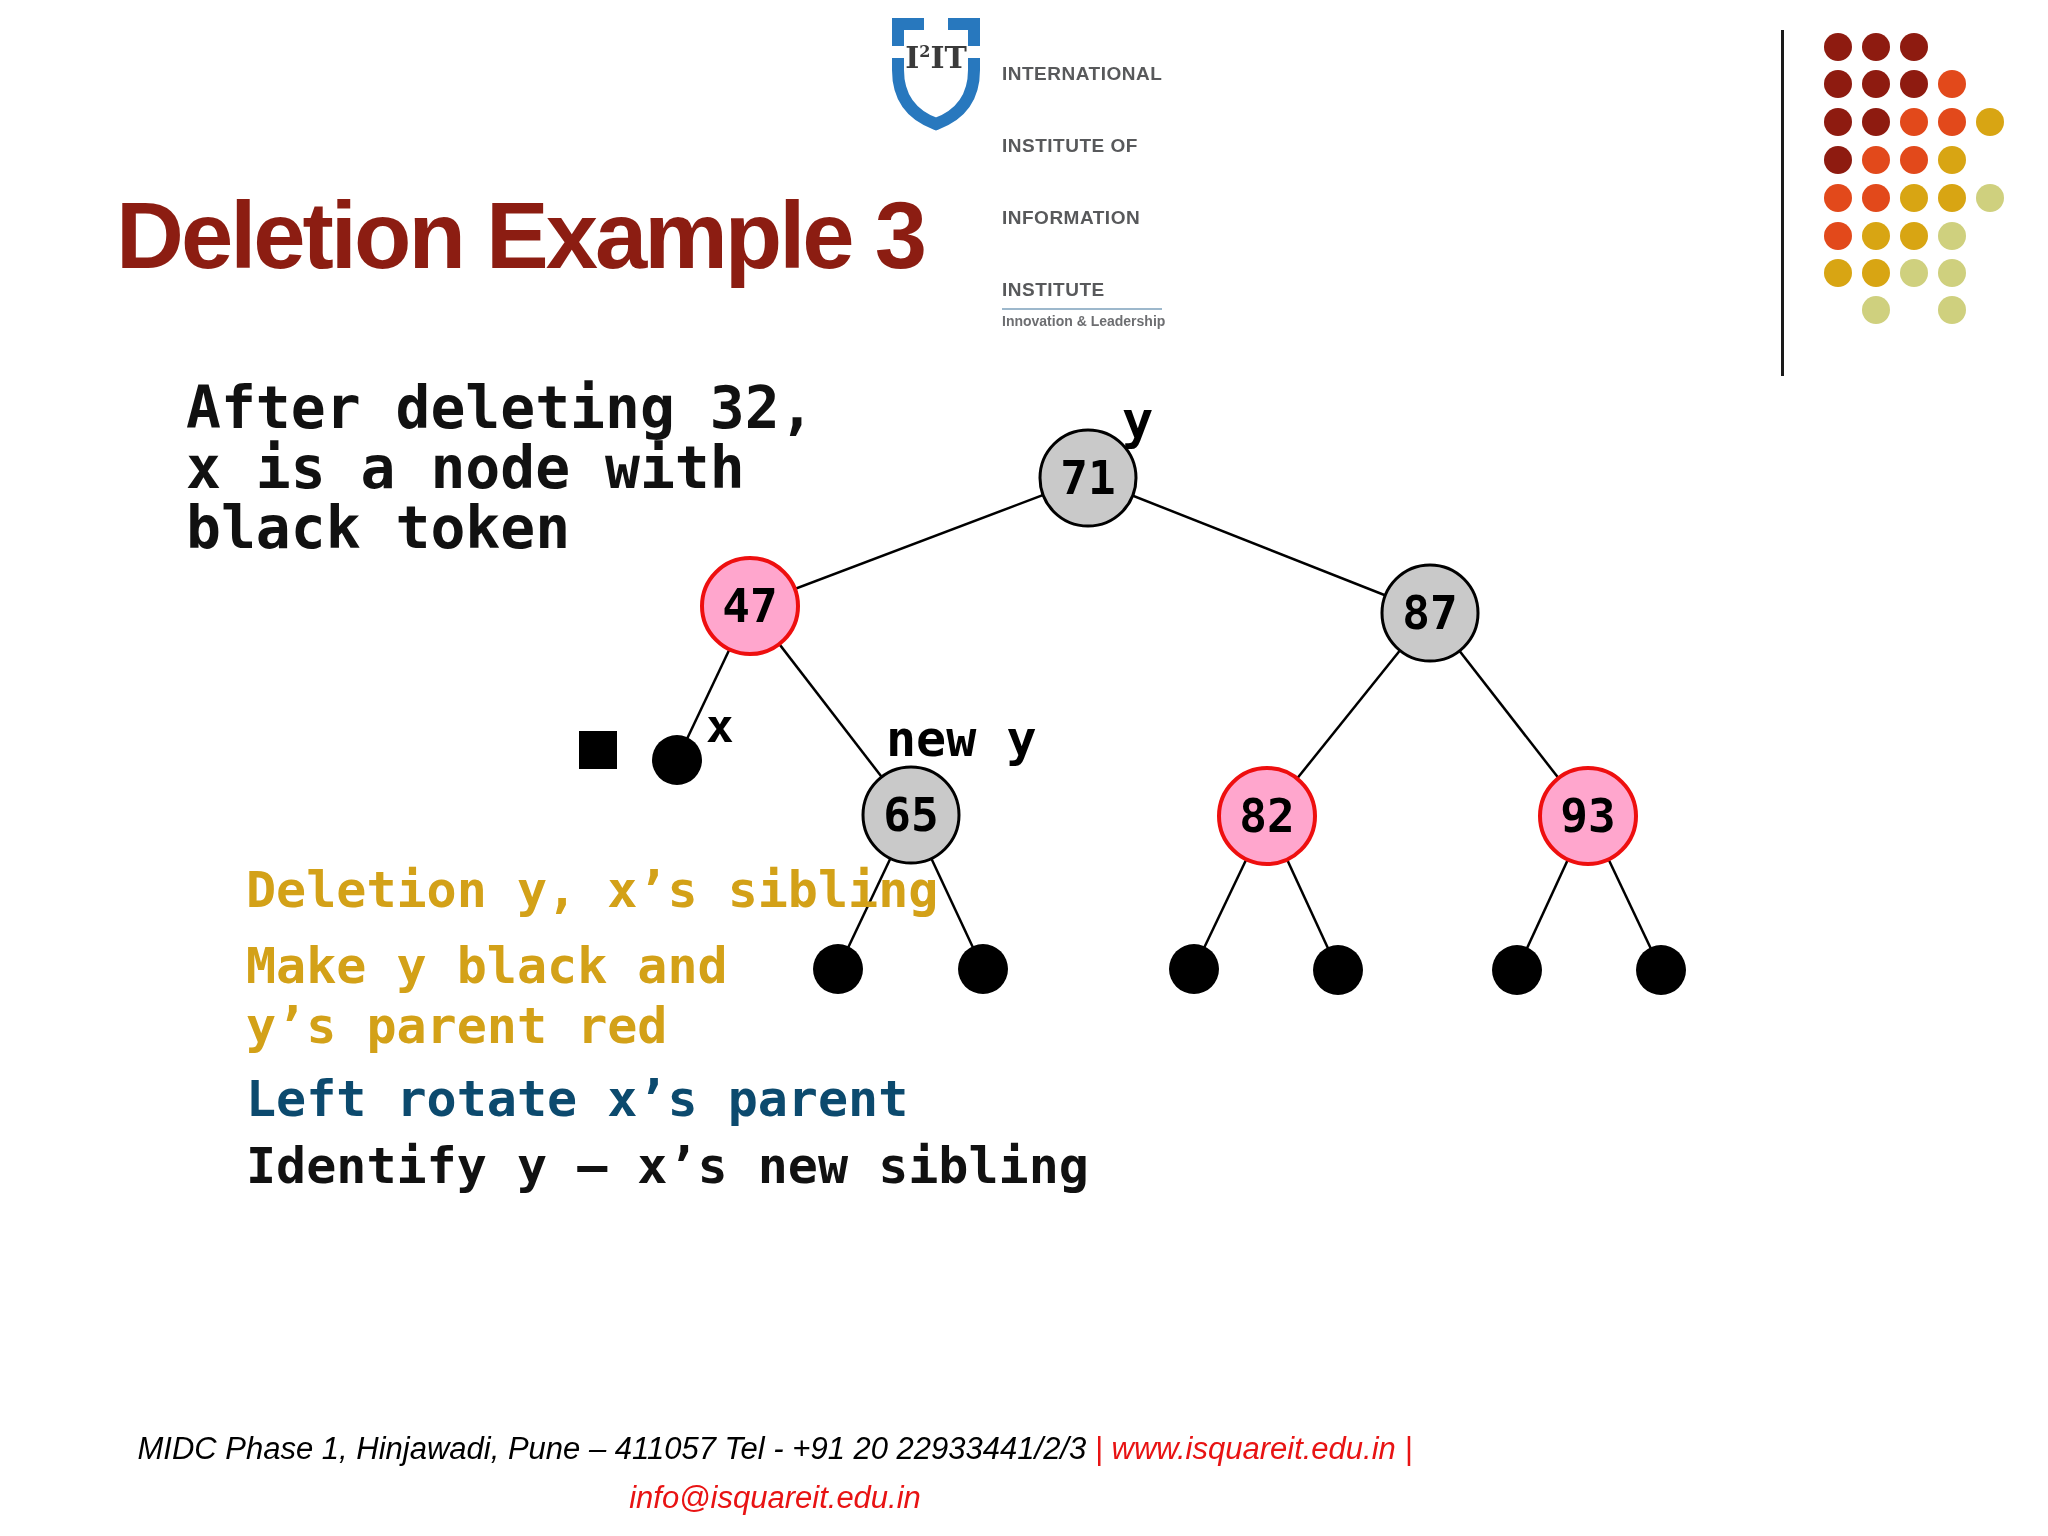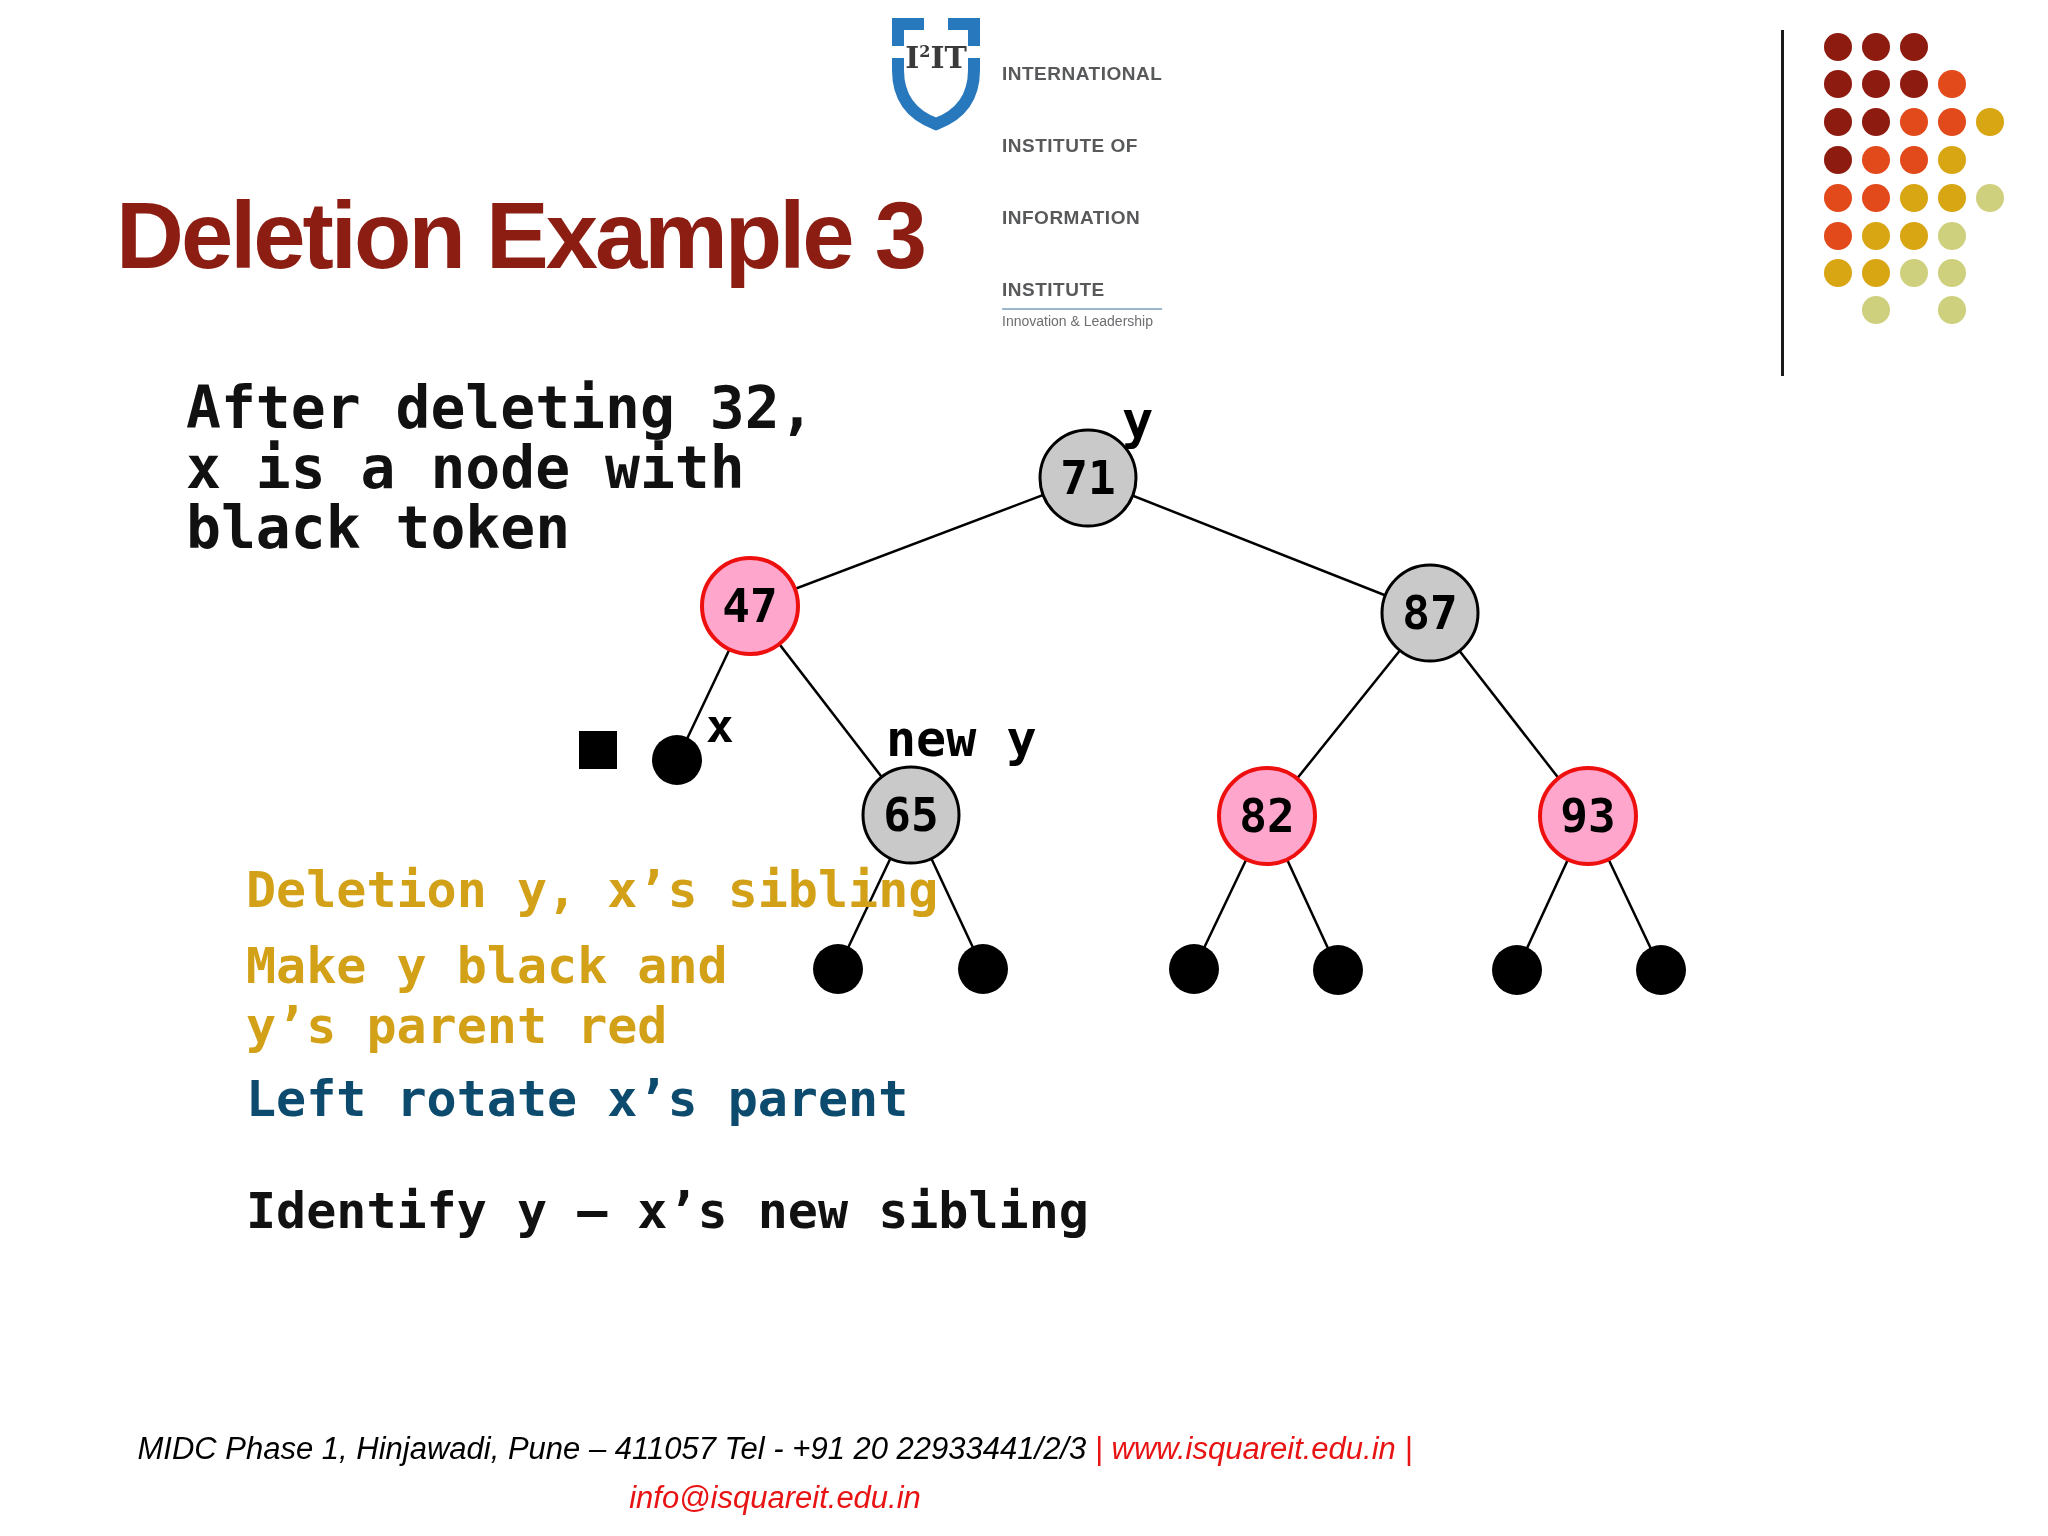--- a/index.html
+++ b/index.html
@@ -9,21 +9,21 @@
   }
   
   .logo{position:absolute;left:888px;top:12px;display:flex;}
   .logo-shield{position:relative;width:96px;height:122px;}
   .logo-mono{position:absolute;left:0;top:28px;width:96px;text-align:center;
     font-family:"DejaVu Serif",serif;font-weight:bold;font-size:30px;color:#3a3a3a;}
   .logo-mono sup{font-size:16px;}
   .logo-text{margin-left:18px;padding-top:4px;}
   .logo-line{font-size:19px;font-weight:bold;color:#58595b;letter-spacing:.5px;line-height:29px;margin-top:43px;}
   .logo-rule{height:2px;background:#9db8cc;margin:4px 0 3px 0;width:160px;}
-  .logo-tag{font-size:14px;font-weight:normal;color:#6d6e71;}
+  .logo-tag{font-size:14px;font-weight:bold;color:#6d6e71;}
   
   .vline{position:absolute;left:1781px;top:30px;width:3px;height:346px;background:#1a1a1a;}
   .dot{position:absolute;border-radius:50%;width:28px;height:28px;}
   
   .title{position:absolute;left:116px;top:182px;font-size:94px;font-weight:bold;
     letter-spacing:-3px;color:#8c1d12;white-space:nowrap;}
   
   .mono{font-family:"DejaVu Sans Mono","Liberation Mono",monospace;font-weight:bold;}
   .note-left{position:absolute;left:186px;top:378px;font-size:58px;line-height:60px;
     color:#111;white-space:pre-line;}
@@ -139,17 +139,17 @@
     <circle cx="1661" cy="970" r="25" fill="#000000"></circle>
     <text x="1122" y="438" font-family="&quot;DejaVu Sans Mono&quot;,&quot;Liberation Mono&quot;,monospace" font-weight="bold" font-size="52" fill="#000">y</text>
     <text x="706" y="742" font-family="&quot;DejaVu Sans Mono&quot;,&quot;Liberation Mono&quot;,monospace" font-weight="bold" font-size="46" fill="#000">x</text>
     <text x="886" y="756" font-family="&quot;DejaVu Sans Mono&quot;,&quot;Liberation Mono&quot;,monospace" font-weight="bold" font-size="50" fill="#000">new y</text>
   </svg>
 
 <div class="bullet mono b1" style="color: rgb(211, 161, 24);">Deletion y, x’s sibling</div>
 <div class="bullet mono b2" style="color: rgb(211, 161, 24);">Make y black and
 y’s parent red</div>
 <div class="bullet mono b3" style="color: #0c4a6e;">Left rotate x’s parent</div>
-<div class="bullet mono b4" style="color: rgb(17, 17, 17); margin-top: 45px;">Identify y – x’s new sibling</div>
+<div class="bullet mono b4" style="color: rgb(17, 17, 17);">Identify y – x’s new sibling</div>
 
 <div class="footer">
   <div><span>MIDC Phase 1, Hinjawadi, Pune – 411057 Tel - +91 20 22933441/2/3 </span><span class="red" id="footer-red" style="color: rgb(232, 19, 19);">| www.isquareit.edu.in | info@isquareit.edu.in</span></div>
 </div>
 
 </body></html>

